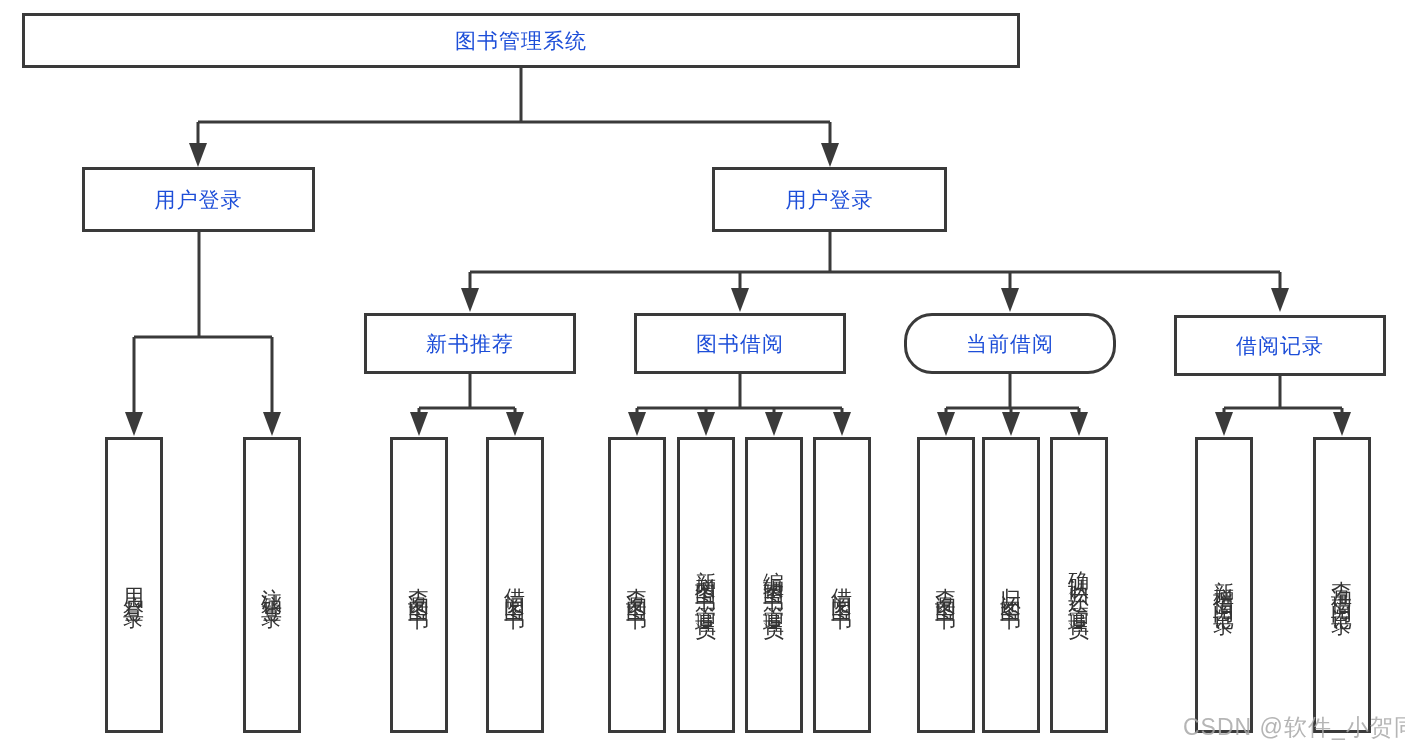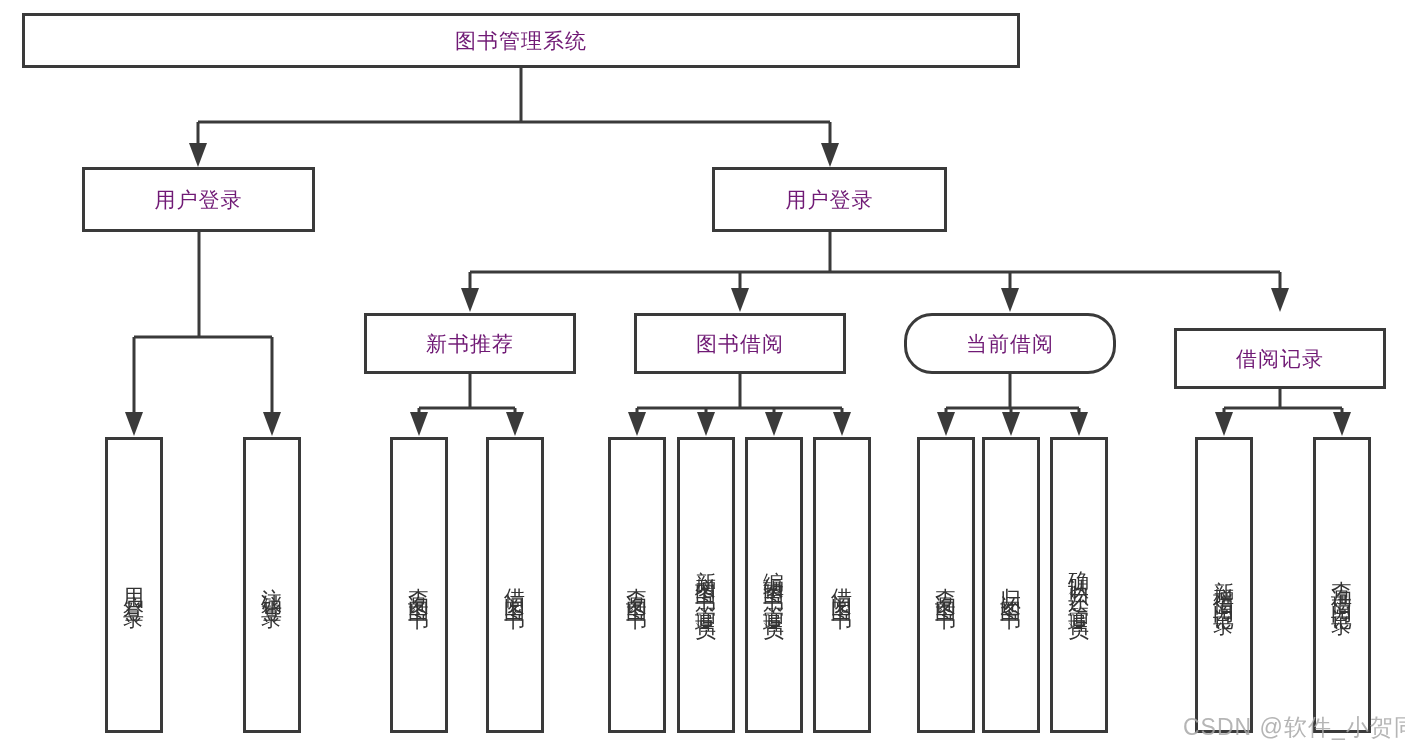--- a/index.html
+++ b/index.html
@@ -18,21 +18,21 @@
     pointer-events: none;
   }
   .node {
     position: absolute;
     box-sizing: border-box;
     border: 3px solid #3a3a3a;
     background: #ffffff;
     display: flex;
     align-items: center;
     justify-content: center;
-    color: #701a75;
+    color: #1d4ed8;
     font-size: 21px;
     letter-spacing: 1px;
     z-index: 2;
   }
   .leaf {
     position: absolute;
     box-sizing: border-box;
     border: 3px solid #3a3a3a;
     background: #ffffff;
     width: 58px;
@@ -52,21 +52,21 @@
     white-space: nowrap;
     line-height: 1;
   }
   
   #n-root  { left: 22px;  top: 13px;  width: 998px; height: 55px; }
   #n-l2-0  { left: 82px;  top: 167px; width: 233px; height: 65px; }
   #n-l2-1  { left: 712px; top: 167px; width: 235px; height: 65px; }
   #n-l3-0  { left: 364px; top: 313px; width: 212px; height: 61px; }
   #n-l3-1  { left: 634px; top: 313px; width: 212px; height: 61px; }
   #n-l3-2  { left: 904px; top: 313px; width: 212px; height: 61px; border-radius: 28px; }
-  #n-l3-3  { left: 1174px;top: 328px; width: 212px; height: 61px; }
+  #n-l3-3  { left: 1174px;top: 315px; width: 212px; height: 61px; }
   
   #lf-login-0 { left: 105px; }
   #lf-login-1 { left: 243px; }
   #lf-rec-0   { left: 390px; }
   #lf-rec-1   { left: 486px; }
   #lf-bor-0   { left: 608px; }
   #lf-bor-1   { left: 677px; }
   #lf-bor-2   { left: 745px; }
   #lf-bor-3   { left: 813px; }
   #lf-cur-0   { left: 917px; }

